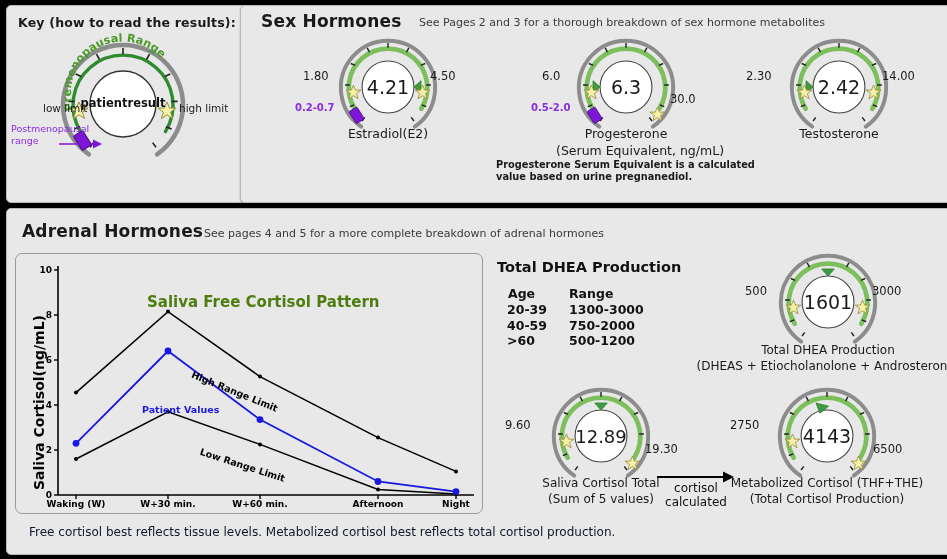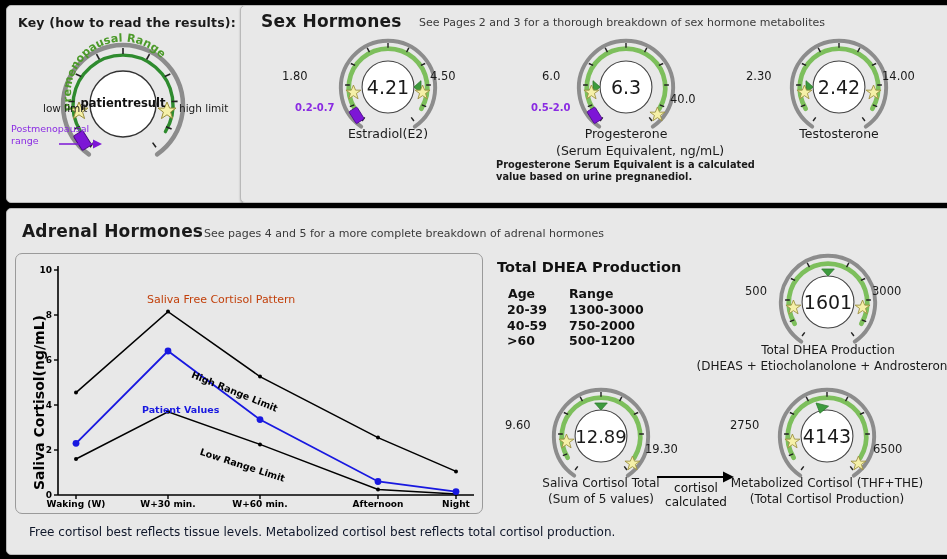--- a/index.html
+++ b/index.html
@@ -23,21 +23,21 @@
   .glabel{position:absolute;text-align:center;color:#1a1a1a;white-space:nowrap;}
 
   .note{position:absolute;color:#1a1a1a;font-weight:bold;line-height:1.25;}
 
   
   .chartbox{position:absolute;background:#e8e8e8;border:1px solid #9a9a9a;border-radius:7px;}
   .ylab{position:absolute;transform-origin:0 0;transform:rotate(-90deg);
         font-weight:bold;color:#000;white-space:nowrap;}
   .ytick{position:absolute;font-weight:bold;font-size:9px;color:#000;text-align:right;width:14px;}
   .xtick{position:absolute;font-weight:bold;font-size:9px;color:#000;text-align:center;white-space:nowrap;}
-  .ctitle{position:absolute;color:#c2410c;font-weight:normal;font-size:11px;white-space:nowrap;}
+  .ctitle{position:absolute;color:#4d7c0f;font-weight:bold;font-size:15px;white-space:nowrap;}
   .cann{position:absolute;color:#000;font-weight:bold;font-size:9.5px;white-space:nowrap;}
   .cann.blue{color:#1818E0;}
 
   
   .dhea-h{font-weight:bold;color:#111;}
   .dtab{position:absolute;font-weight:bold;color:#111;line-height:1.22;}
   .dtab td{padding:0 0;font-weight:bold;}
   .dtab .c2{padding-left:22px;}
 
   .arrowlab{position:absolute;text-align:center;color:#111;line-height:1.2;white-space:nowrap;}
@@ -138,21 +138,21 @@
         <g transform="translate(26,77)">
           <path d="M0,-9.5 L2.7,-3 L9.5,-3 L3.8,1.2 L5.9,8 L0,4 L-5.9,8 L-3.8,1.2 L-9.5,-3 L-2.7,-3 Z" fill="#F5F0A8" stroke="#9A8F3C" stroke-width="1.1"></path>
         </g>
         <g transform="translate(114,77)">
           <path d="M0,-9.5 L2.7,-3 L9.5,-3 L3.8,1.2 L5.9,8 L0,4 L-5.9,8 L-3.8,1.2 L-9.5,-3 L-2.7,-3 Z" fill="#F5F0A8" stroke="#9A8F3C" stroke-width="1.1"></path>
         </g>
         <rect x="24" y="97" width="12" height="18" rx="1.5" fill="#7D16D6" stroke="#4a0a85" stroke-width="1" transform="rotate(-32 30 106)"></rect>
       </svg>
       <div class="gval" style="font-size:19px;">4.21</div>
     </div>
-    <div class="lim" style="left:41px;top:63px;font-size:11.5px;">1.80</div>
+    <div class="lim" style="left:62px;top:63px;font-size:11.5px;">1.80</div>
     <div class="lim" style="left:189px;top:63px;font-size:11.5px;">4.50</div>
     <div class="pm" style="left:54px;top:96px;font-size:10px;">0.2-0.7</div>
     <div class="glabel" style="left:77px;top:120px;width:140px;font-size:12.5px;">
       <span>Estradiol(E2)</span>
     </div>
 
     <div class="gauge" style="position:absolute;left:330px;top:26px;width:110px;height:110px;">
       <svg width="110" height="110" viewBox="0 0 140 140">
         <path d="M 35.9 120.4 A 60 60 0 1 1 104.1 120.4" fill="none" stroke="#8C8C8C" stroke-width="5" stroke-linecap="round"></path>
         <path d="M 27.6 97.6 A 50 50 0 1 1 112.4 97.6" fill="none" stroke="#7DBF5C" stroke-width="6" stroke-linecap="round"></path>
@@ -175,21 +175,21 @@
           <path d="M0,-9.5 L2.7,-3 L9.5,-3 L3.8,1.2 L5.9,8 L0,4 L-5.9,8 L-3.8,1.2 L-9.5,-3 L-2.7,-3 Z" fill="#F5F0A8" stroke="#9A8F3C" stroke-width="1.1"></path>
         </g>
         <g transform="translate(110,105)">
           <path d="M0,-9.5 L2.7,-3 L9.5,-3 L3.8,1.2 L5.9,8 L0,4 L-5.9,8 L-3.8,1.2 L-9.5,-3 L-2.7,-3 Z" fill="#F5F0A8" stroke="#9A8F3C" stroke-width="1.1"></path>
         </g>
         <rect x="24" y="97" width="12" height="18" rx="1.5" fill="#7D16D6" stroke="#4a0a85" stroke-width="1" transform="rotate(-32 30 106)"></rect>
       </svg>
       <div class="gval" style="font-size:19px;">6.3</div>
     </div>
     <div class="lim" style="left:301px;top:63px;font-size:11.5px;">6.0</div>
-    <div class="lim" style="left:429px;top:86px;font-size:11.5px;">40.0</div>
+    <div class="lim" style="left:429px;top:86px;font-size:11.5px;">30.0</div>
     <div class="pm" style="left:290px;top:96px;font-size:10px;">0.5-2.0</div>
     <div class="glabel" style="left:315px;top:120px;width:140px;font-size:12.5px;line-height:1.35;">
       <span>Progesterone</span><br>
       <span>(Serum Equivalent, ng/mL)</span>
     </div>
 
     <div class="gauge" style="position:absolute;left:543px;top:26px;width:110px;height:110px;">
       <svg width="110" height="110" viewBox="0 0 140 140">
         <path d="M 35.9 120.4 A 60 60 0 1 1 104.1 120.4" fill="none" stroke="#8C8C8C" stroke-width="5" stroke-linecap="round"></path>
         <path d="M 27.6 97.6 A 50 50 0 1 1 112.4 97.6" fill="none" stroke="#7DBF5C" stroke-width="6" stroke-linecap="round"></path>

